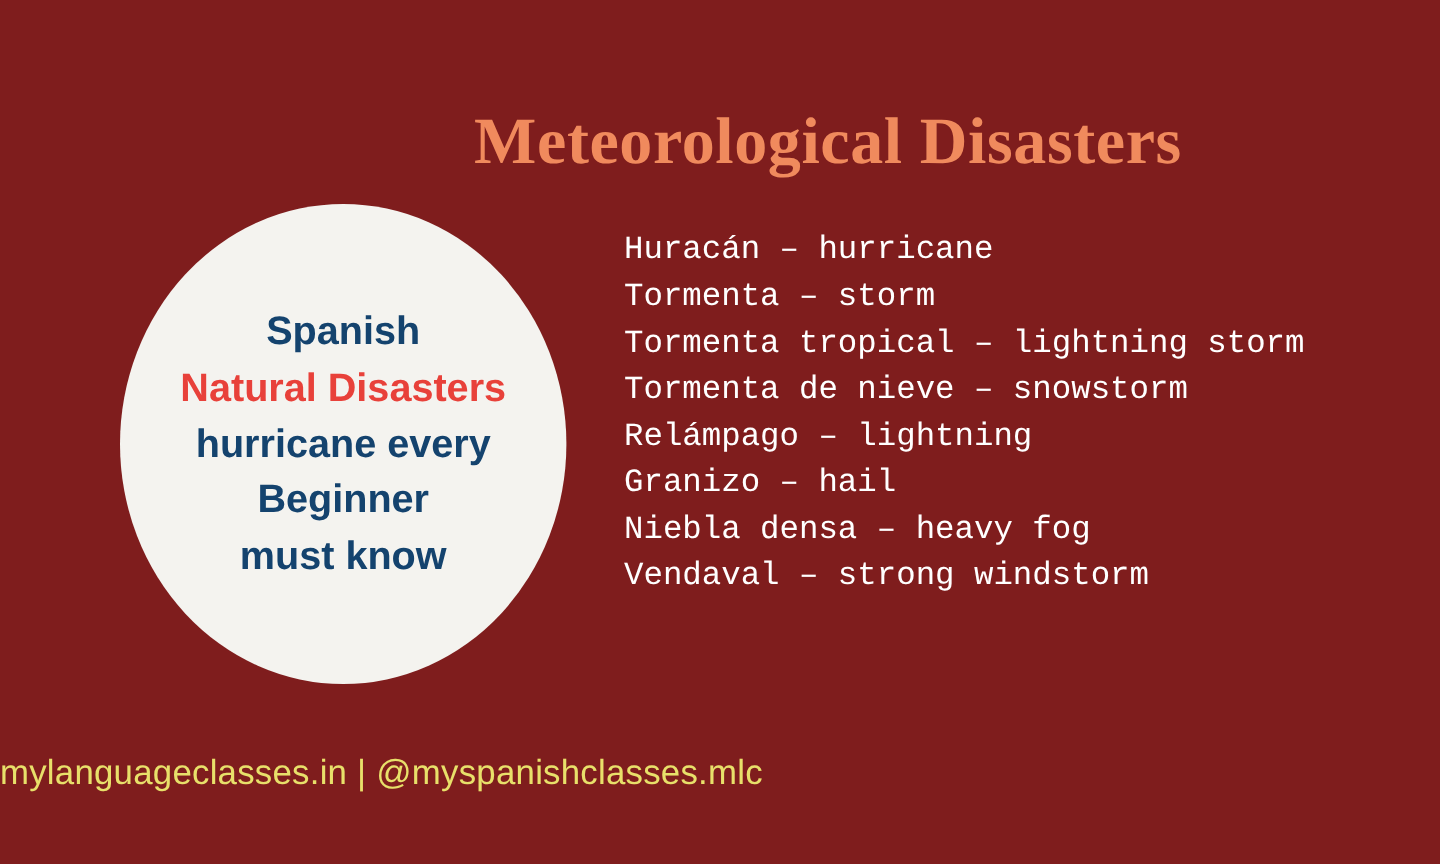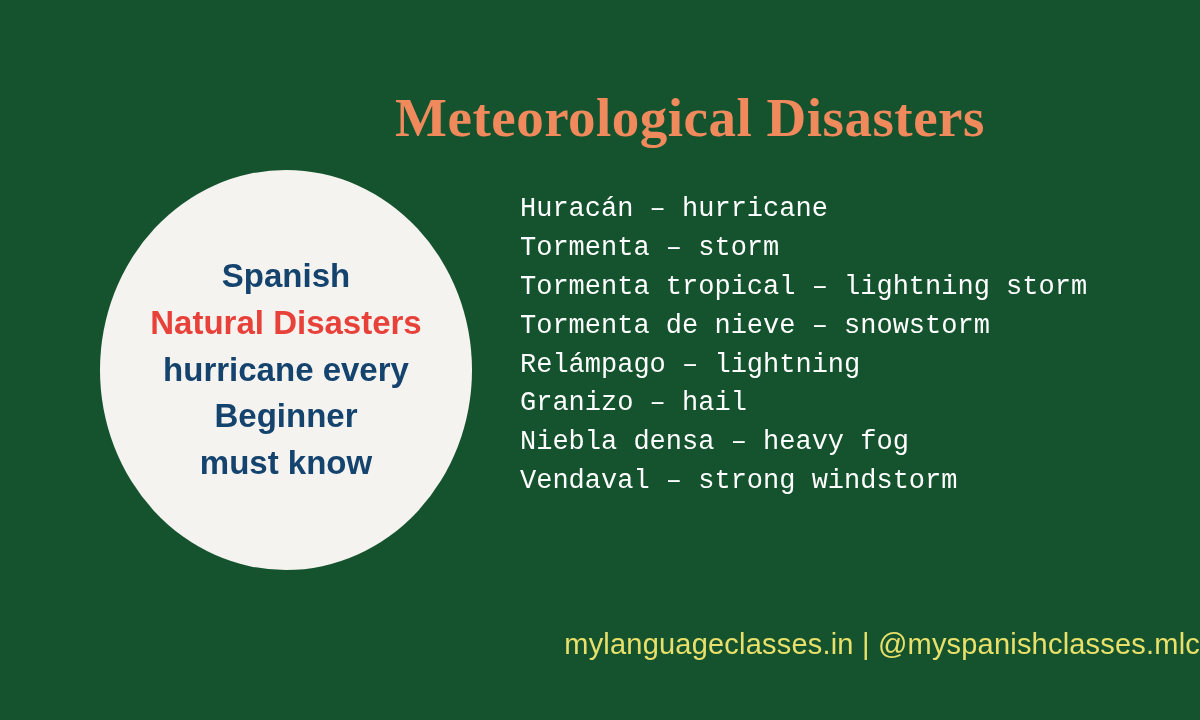--- a/index.html
+++ b/index.html
@@ -9,21 +9,21 @@
   body {
     width: 1200px;
     height: 720px;
     overflow: hidden;
     font-family: "Liberation Sans", sans-serif;
   }
   #poster {
     position: relative;
     width: 1200px;
     height: 720px;
-    background: #14532d;
+    background: #7f1d1d;
     box-sizing: border-box;
   }
   #title {
     position: absolute;
     top: 88px;
     left: 0;
     width: 1200px;
     text-align: center;
     padding-left: 180px;
     box-sizing: border-box;
@@ -73,21 +73,21 @@
     font-size: 27px;
     line-height: 1.44;
     white-space: nowrap;
     color: #ffffff;
   }
   #footer {
     position: absolute;
     left: 0;
     top: 628px;
     width: 1200px;
-    text-align: right;
+    text-align: left;
     font-family: "Liberation Sans", sans-serif;
     font-size: 29px;
     color: #e8e06a;
     letter-spacing: 0.2px;
   }
 </style>
 </head>
 <body>
 
 <div id="poster">

